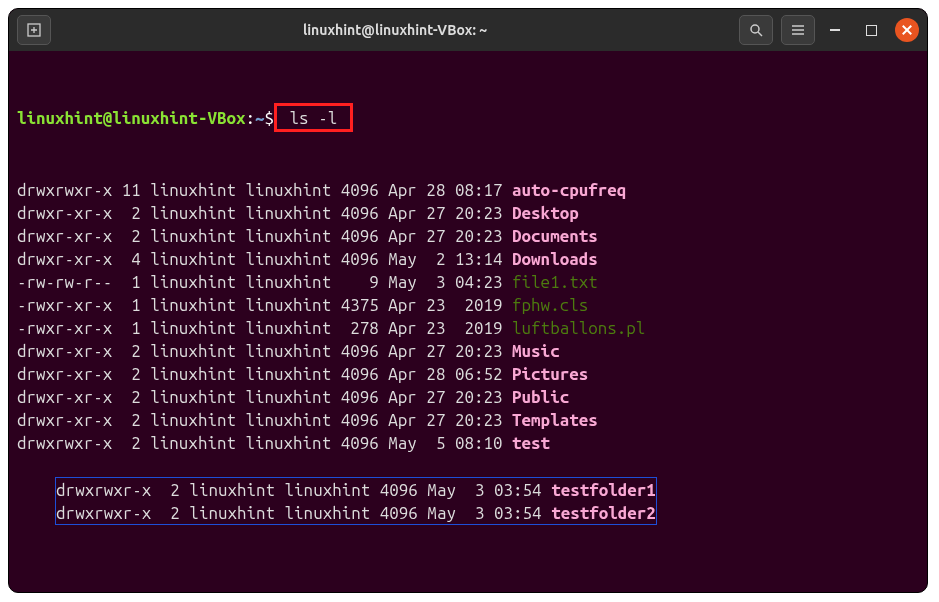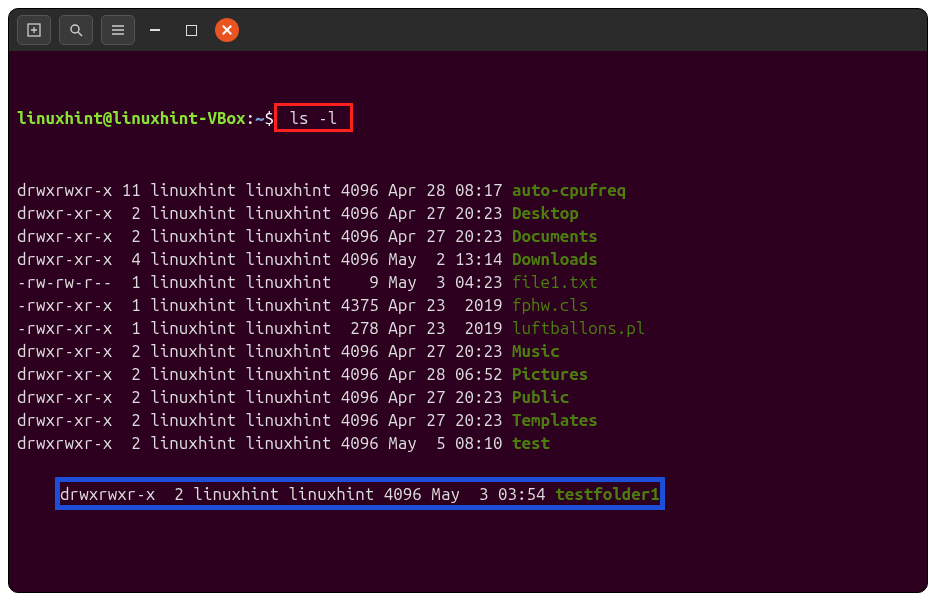--- a/index.html
+++ b/index.html
@@ -67,46 +67,47 @@
       font-size: 17px;
       line-height: 23px;
       color: #ddd;
       white-space: pre;
       overflow: hidden;
     }
     .prompt-user { color: #8ae234; font-weight: bold; }
     .prompt-sep { color: #fff; }
     .prompt-path { color: #729fcf; font-weight: bold; }
     .prompt-dollar { color: #fff; }
-    .dir-name { color: #4d7c0f; font-weight: bold; }
+    .dir-name { color: #f9a8d4; font-weight: bold; }
     .file-name { color: #4d7c0f; }
     
     .red-box {
       border: 3px solid #ff2020;
       padding: 0 3px;
       display: inline-block;
     }
     .yellow-box {
-      border: 5px solid #1d4ed8;
+      border: 1px solid #1d4ed8;
     }
     .row { display: block; }
     .hl-wrap { display: inline-block; }
   </style>
 </head>
 <body>
 
 <div class="window">
   <div class="titlebar">
     <div class="tb-btn">
       <svg width="14" height="14" viewBox="0 0 14 14">
           <rect x="1" y="1" width="12" height="12" fill="none" stroke="#ccc" stroke-width="1.3"></rect>
           <line x1="7" y1="4" x2="7" y2="10" stroke="#ccc" stroke-width="1.3"></line>
           <line x1="4" y1="7" x2="10" y2="7" stroke="#ccc" stroke-width="1.3"></line>
         </svg>
     </div>
+    <div class="tb-title">linuxhint@linuxhint-VBox: ~</div>
     <div class="tb-btn">
       <svg width="14" height="14" viewBox="0 0 14 14">
           <circle cx="6" cy="6" r="4" fill="none" stroke="#ccc" stroke-width="1.5"></circle>
           <line x1="9" y1="9" x2="13" y2="13" stroke="#ccc" stroke-width="1.5"></line>
         </svg>
     </div>
     <div class="tb-btn">
       <svg width="14" height="12" viewBox="0 0 14 12">
           <line x1="1" y1="2" x2="13" y2="2" stroke="#ccc" stroke-width="1.5"></line>
           <line x1="1" y1="6" x2="13" y2="6" stroke="#ccc" stroke-width="1.5"></line>
@@ -118,17 +119,17 @@
       <div class="win-ctl">
           <div class="win-max"></div>
         </div>
       <div class="win-ctl win-close"></div>
     </div>
   </div>
 
   <div class="terminal">
     <span class="row"><span class="prompt-user">linuxhint@linuxhint-VBox</span><span class="prompt-sep">:</span><span class="prompt-path">~</span><span class="prompt-dollar">$</span><span class="red-box hl-wrap"><span> ls -l </span></span></span>
     <div id="rows-normal"><span class="row">drwxrwxr-x 11 linuxhint linuxhint 4096 Apr 28 08:17 <span class="dir-name">auto-cpufreq</span></span><span class="row">drwxr-xr-x  2 linuxhint linuxhint 4096 Apr 27 20:23 <span class="dir-name">Desktop</span></span><span class="row">drwxr-xr-x  2 linuxhint linuxhint 4096 Apr 27 20:23 <span class="dir-name">Documents</span></span><span class="row">drwxr-xr-x  4 linuxhint linuxhint 4096 May  2 13:14 <span class="dir-name">Downloads</span></span><span class="row">-rw-rw-r--  1 linuxhint linuxhint    9 May  3 04:23 <span class="file-name">file1.txt</span></span><span class="row">-rwxr-xr-x  1 linuxhint linuxhint 4375 Apr 23  2019 <span class="file-name">fphw.cls</span></span><span class="row">-rwxr-xr-x  1 linuxhint linuxhint  278 Apr 23  2019 <span class="file-name">luftballons.pl</span></span><span class="row">drwxr-xr-x  2 linuxhint linuxhint 4096 Apr 27 20:23 <span class="dir-name">Music</span></span><span class="row">drwxr-xr-x  2 linuxhint linuxhint 4096 Apr 28 06:52 <span class="dir-name">Pictures</span></span><span class="row">drwxr-xr-x  2 linuxhint linuxhint 4096 Apr 27 20:23 <span class="dir-name">Public</span></span><span class="row">drwxr-xr-x  2 linuxhint linuxhint 4096 Apr 27 20:23 <span class="dir-name">Templates</span></span><span class="row">drwxrwxr-x  2 linuxhint linuxhint 4096 May  5 08:10 <span class="dir-name">test</span></span></div>
-    <div class="yellow-box hl-wrap" id="rows-highlight" style="display:inline-block"><span class="row">drwxrwxr-x  2 linuxhint linuxhint 4096 May  3 03:54 <span class="dir-name">testfolder1</span></span></div>
+    <div class="yellow-box hl-wrap" id="rows-highlight" style="display:inline-block"><span class="row">drwxrwxr-x  2 linuxhint linuxhint 4096 May  3 03:54 <span class="dir-name">testfolder1</span></span><span class="row">drwxrwxr-x  2 linuxhint linuxhint 4096 May  3 03:54 <span class="dir-name">testfolder2</span></span></div>
     
     
   </div>
 </div>
 
 </body></html>

